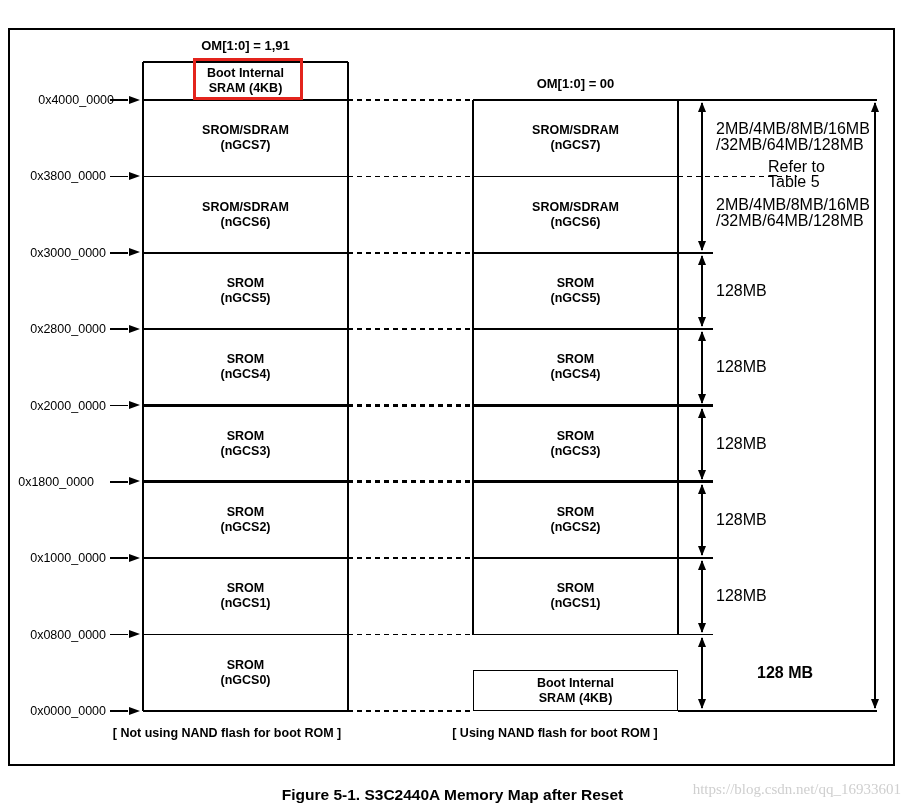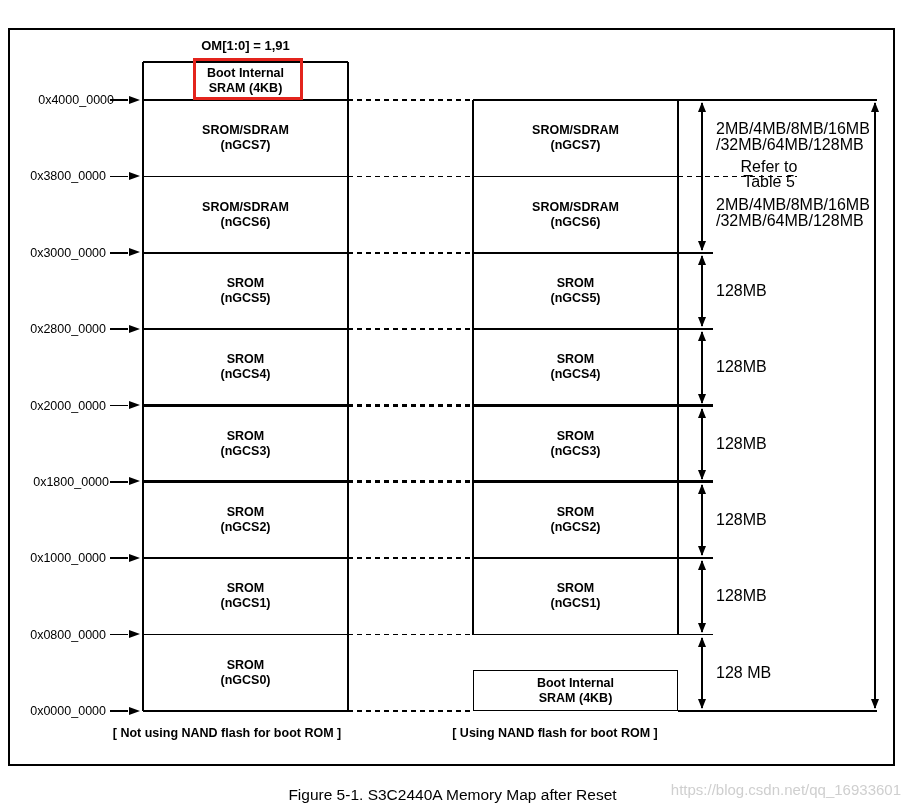--- a/index.html
+++ b/index.html
@@ -8,21 +8,21 @@
     font-family:"Liberation Sans","DejaVu Sans",sans-serif;color:#000;
   }
   .abs{position:absolute;}
   .frame{position:absolute;left:8px;top:28px;width:887px;height:738px;border:2px solid #000;box-sizing:border-box;}
   .om-label{position:absolute;width:205px;text-align:center;font-size:13px;font-weight:bold;}
   .cell{position:absolute;display:flex;align-items:center;justify-content:center;text-align:center;
         font-size:12.5px;font-weight:bold;line-height:15px;white-space:pre-line;}
   .addr{position:absolute;width:92px;text-align:right;font-size:12.5px;line-height:16px;}
   .note{position:absolute;font-size:16px;line-height:16px;white-space:pre-line;}
   .bracket-caption{position:absolute;width:300px;text-align:center;font-size:12.5px;font-weight:bold;}
-  .fig-caption{position:absolute;left:0;right:0;top:786px;text-align:center;font-size:15.5px;font-weight:normal;}
+  .fig-caption{position:absolute;left:0;right:0;top:786px;text-align:center;font-size:15.5px;font-weight:bold;}
   .watermark{position:absolute;right:4px;top:781px;font-size:15px;}
   .hline,.vline,.dash{position:absolute;background:#000;}
   .dash{background:repeating-linear-gradient(90deg,#000 0 5px,transparent 5px 9px);}
   .tri{position:absolute;width:0;height:0;}
   .redbox{position:absolute;left:193px;top:58px;width:110px;height:42px;box-sizing:border-box;border:3px solid #e3241d;z-index:5;}
   .bootbox{position:absolute;left:473px;top:670px;width:205px;height:41px;box-sizing:border-box;border:1.7px solid #000;
            display:flex;align-items:center;justify-content:center;text-align:center;
            font-size:12.5px;font-weight:bold;line-height:15px;white-space:pre-line;}
 </style>
 </head>
@@ -113,21 +113,21 @@
       <div class="tri" style="left: 129px; top: 171.875px; border-top: 4.5px solid transparent; border-bottom: 4.5px solid transparent; border-left: 11px solid rgb(0, 0, 0);"></div>
       <div class="addr" style="left: 14px; top: 244.75px;">0x3000_0000</div>
       <div class="hline" style="left: 110px; top: 251.9px; width: 18px; height: 1.7px;"></div>
       <div class="tri" style="left: 129px; top: 248.25px; border-top: 4.5px solid transparent; border-bottom: 4.5px solid transparent; border-left: 11px solid rgb(0, 0, 0);"></div>
       <div class="addr" style="left: 14px; top: 321.125px;">0x2800_0000</div>
       <div class="hline" style="left: 110px; top: 328.275px; width: 18px; height: 1.7px;"></div>
       <div class="tri" style="left: 129px; top: 324.625px; border-top: 4.5px solid transparent; border-bottom: 4.5px solid transparent; border-left: 11px solid rgb(0, 0, 0);"></div>
       <div class="addr" style="left: 14px; top: 397.5px;">0x2000_0000</div>
       <div class="hline" style="left: 110px; top: 404.65px; width: 18px; height: 1.7px;"></div>
       <div class="tri" style="left: 129px; top: 401px; border-top: 4.5px solid transparent; border-bottom: 4.5px solid transparent; border-left: 11px solid rgb(0, 0, 0);"></div>
-      <div class="addr" style="left: 17px; top: 473.875px;">0x1800_0000</div>
+      <div class="addr" style="left: 2px; top: 473.875px;">0x1800_0000</div>
       <div class="hline" style="left: 110px; top: 481.025px; width: 18px; height: 1.7px;"></div>
       <div class="tri" style="left: 129px; top: 477.375px; border-top: 4.5px solid transparent; border-bottom: 4.5px solid transparent; border-left: 11px solid rgb(0, 0, 0);"></div>
       <div class="addr" style="left: 14px; top: 550.25px;">0x1000_0000</div>
       <div class="hline" style="left: 110px; top: 557.4px; width: 18px; height: 1.7px;"></div>
       <div class="tri" style="left: 129px; top: 553.75px; border-top: 4.5px solid transparent; border-bottom: 4.5px solid transparent; border-left: 11px solid rgb(0, 0, 0);"></div>
       <div class="addr" style="left: 14px; top: 626.625px;">0x0800_0000</div>
       <div class="hline" style="left: 110px; top: 633.775px; width: 18px; height: 1.7px;"></div>
       <div class="tri" style="left: 129px; top: 630.125px; border-top: 4.5px solid transparent; border-bottom: 4.5px solid transparent; border-left: 11px solid rgb(0, 0, 0);"></div>
       <div class="addr" style="left: 14px; top: 703px;">0x0000_0000</div>
       <div class="hline" style="left: 110px; top: 710.15px; width: 18px; height: 1.7px;"></div>
@@ -153,32 +153,33 @@
       <div class="vline" style="left: 701.15px; top: 637.625px; width: 1.7px; height: 70.375px;"></div>
       <div class="tri" style="left: 697.5px; top: 636.625px; border-left: 4.5px solid transparent; border-right: 4.5px solid transparent; border-bottom: 10px solid rgb(0, 0, 0);"></div>
       <div class="tri" style="left: 697.5px; top: 699px; border-left: 4.5px solid transparent; border-right: 4.5px solid transparent; border-top: 10px solid rgb(0, 0, 0);"></div>
       <div class="vline" style="left: 874.15px; top: 103px; width: 1.7px; height: 605px;"></div>
       <div class="tri" style="left: 870.5px; top: 102px; border-left: 4.5px solid transparent; border-right: 4.5px solid transparent; border-bottom: 10px solid rgb(0, 0, 0);"></div>
       <div class="tri" style="left: 870.5px; top: 699px; border-left: 4.5px solid transparent; border-right: 4.5px solid transparent; border-top: 10px solid rgb(0, 0, 0);"></div>
       <div class="note" style="left: 716px; top: 121px;">2MB/4MB/8MB/16MB
 /32MB/64MB/128MB</div>
       <div class="note" style="left: 716px; top: 197px;">2MB/4MB/8MB/16MB
 /32MB/64MB/128MB</div>
-      <div class="note" style="left: 724px; top: 159px; width: 90px; text-align: center; line-height: 15px;">Refer to
+      <div class="note" style="left: 768px; top: 159px; width: 90px; text-align: left; line-height: 15px;">Refer to
 Table 5</div>
       <div class="note" style="left: 716px; top: 282.938px;">128MB</div>
       <div class="note" style="left: 716px; top: 359.312px;">128MB</div>
       <div class="note" style="left: 716px; top: 435.688px;">128MB</div>
       <div class="note" style="left: 716px; top: 512.062px;">128MB</div>
       <div class="note" style="left: 716px; top: 588.438px;">128MB</div>
-      <div class="note" style="left: 716px; top: 664.812px;">128 MB</div>
+      <div class="note" style="left: 757px; top: 664.812px; font-weight: bold;">128 MB</div>
     </div>
 
   <div class="om-label" style="left:143px;top:38px;">OM[1:0] = 1,91</div>
+  <div class="om-label" style="left:473px;top:76px;">OM[1:0] = 00</div>
 
   <div class="redbox"></div>
 
   <div class="bracket-caption" style="left:77px;top:726px;">[ Not using NAND flash for boot ROM ]</div>
   <div class="bracket-caption" style="left:405px;top:726px;">[ Using NAND flash for boot ROM ]</div>
 
   <div class="fig-caption">Figure 5-1. S3C2440A Memory Map after Reset</div>
-  <div class="watermark" id="watermark" style="color: rgb(207, 207, 207);">https://blog.csdn.net/qq_16933601</div>
+  <div class="watermark" id="watermark" style="color: rgb(207, 207, 207); font-family: Liberation Serif, serif;">https://blog.csdn.net/qq_16933601</div>
 </div>
 
 </body></html>

